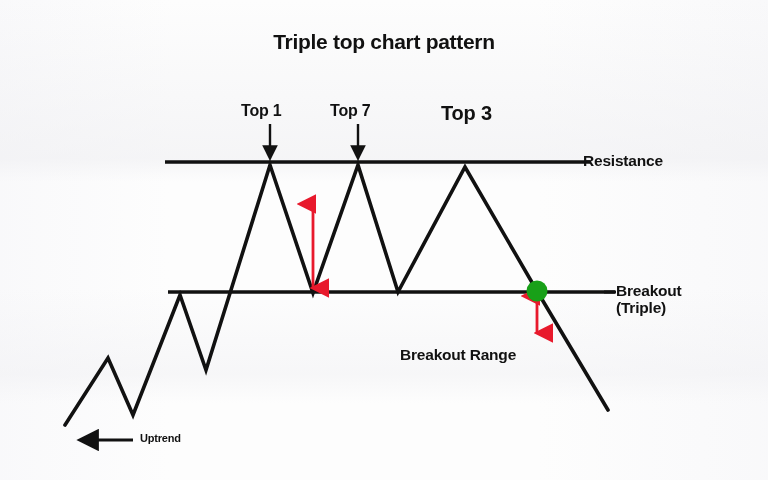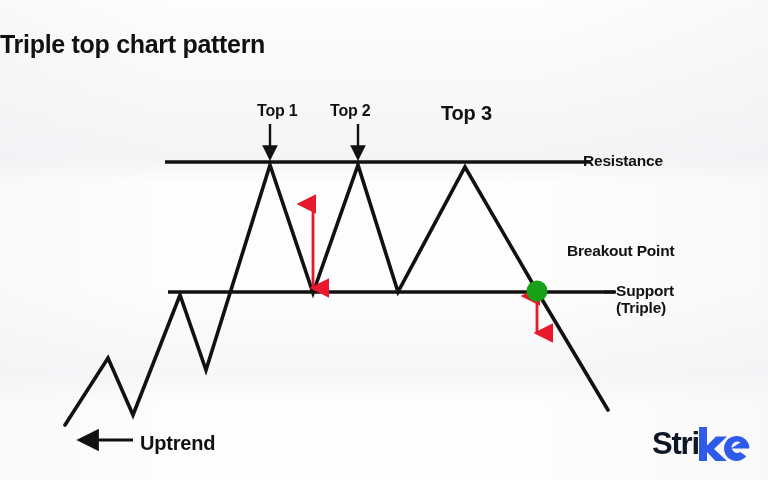--- a/index.html
+++ b/index.html
@@ -36,35 +36,36 @@
     font-weight: 700;
     color: #111111;
     letter-spacing: -0.2px;
     white-space: nowrap;
     line-height: 1.12;
   }
   #title {
     left: 0;
     right: 0;
     top: 30px;
-    font-size: 25px;
+    text-align: center;
+    font-size: 21px;
     font-weight: 700;
     color: #111111;
     letter-spacing: -0.3px;
     position: absolute;
     font-family: "Liberation Sans", sans-serif;
   }
-  #lbl-top1 { left: 241px; top: 102px; font-size: 16px; margin-left: 16px; }
+  #lbl-top1 { left: 241px; top: 102px; font-size: 16px; }
   #lbl-top2 { left: 330px; top: 102px; font-size: 16px; }
   #lbl-top3 { left: 441px; top: 102px; font-size: 20px; }
   #lbl-resistance { left: 583px; top: 152px; font-size: 15.5px; }
   #lbl-breakout-point { left: 567px; top: 242px; font-size: 15.5px; }
   #lbl-neckline { left: 616px; top: 282px; font-size: 15.5px; }
   #lbl-breakout-range { left: 400px; top: 346px; font-size: 15.5px; }
-  #lbl-uptrend { left: 140px; top: 432px; font-size: 20px; }
+  #lbl-uptrend { left: 140px; top: 432px; font-size: 11px; }
 
   
   #logo {
     position: absolute;
     left: 652px;
     top: 424px;
     height: 40px;
     width: 104px;
   }
   #logo-text {
@@ -117,35 +118,26 @@
     <circle cx="537" cy="291" r="10.5" fill="#18a018"></circle>
 
     <line x1="133" y1="440" x2="82" y2="440" stroke="#111111" stroke-width="3" marker-end="url(#arrow-black-left)"></line>
 
     <line x1="604" y1="292" x2="616" y2="292" stroke="#111111" stroke-width="3"></line>
   </svg>
 
   <div id="title">Triple top chart pattern</div>
 
   <div class="lbl" id="lbl-top1">Top 1</div>
-  <div class="lbl" id="lbl-top2">Top 2</div>
+  <div class="lbl" id="lbl-top2">Top 7</div>
   <div class="lbl" id="lbl-top3">Top 3</div>
 
   <div class="lbl" id="lbl-resistance">Resistance</div>
-  <div class="lbl" id="lbl-breakout-point">Breakout Point</div>
 
   <div class="lbl" id="lbl-neckline">
-    <div>Support</div>
+    <div>Breakout</div>
     <div>(Triple)</div>
   </div>
 
+  <div class="lbl" id="lbl-breakout-range">Breakout Range</div>
   <div class="lbl" id="lbl-uptrend">Uptrend</div>
 
-  <div id="logo">
-    <span id="logo-text">Stri</span>
-    <svg width="104" height="40" viewBox="0 0 104 40" style="position:absolute;left:0;top:0">
-
-      <path d="M47 3 L55 3 L55 21.5 L64 12.5 L75 12.5 L62 25 L75 37 L63.5 37 L55 28 L55 37 L47 37 Z" fill="#2f5bea"></path>
-
-      <path d="M84.5 12 a12.5 12.5 0 1 0 9.8 20.3 l-6.2 -4.2 a5.6 5.6 0 1 1 0.3 -9.6 l-9.6 6 l18.6 0 a12.5 12.5 0 0 0 -12.9 -12.5 z" fill="#2f5bea"></path>
-    </svg>
-  </div>
 </div>
 
 </body></html>

